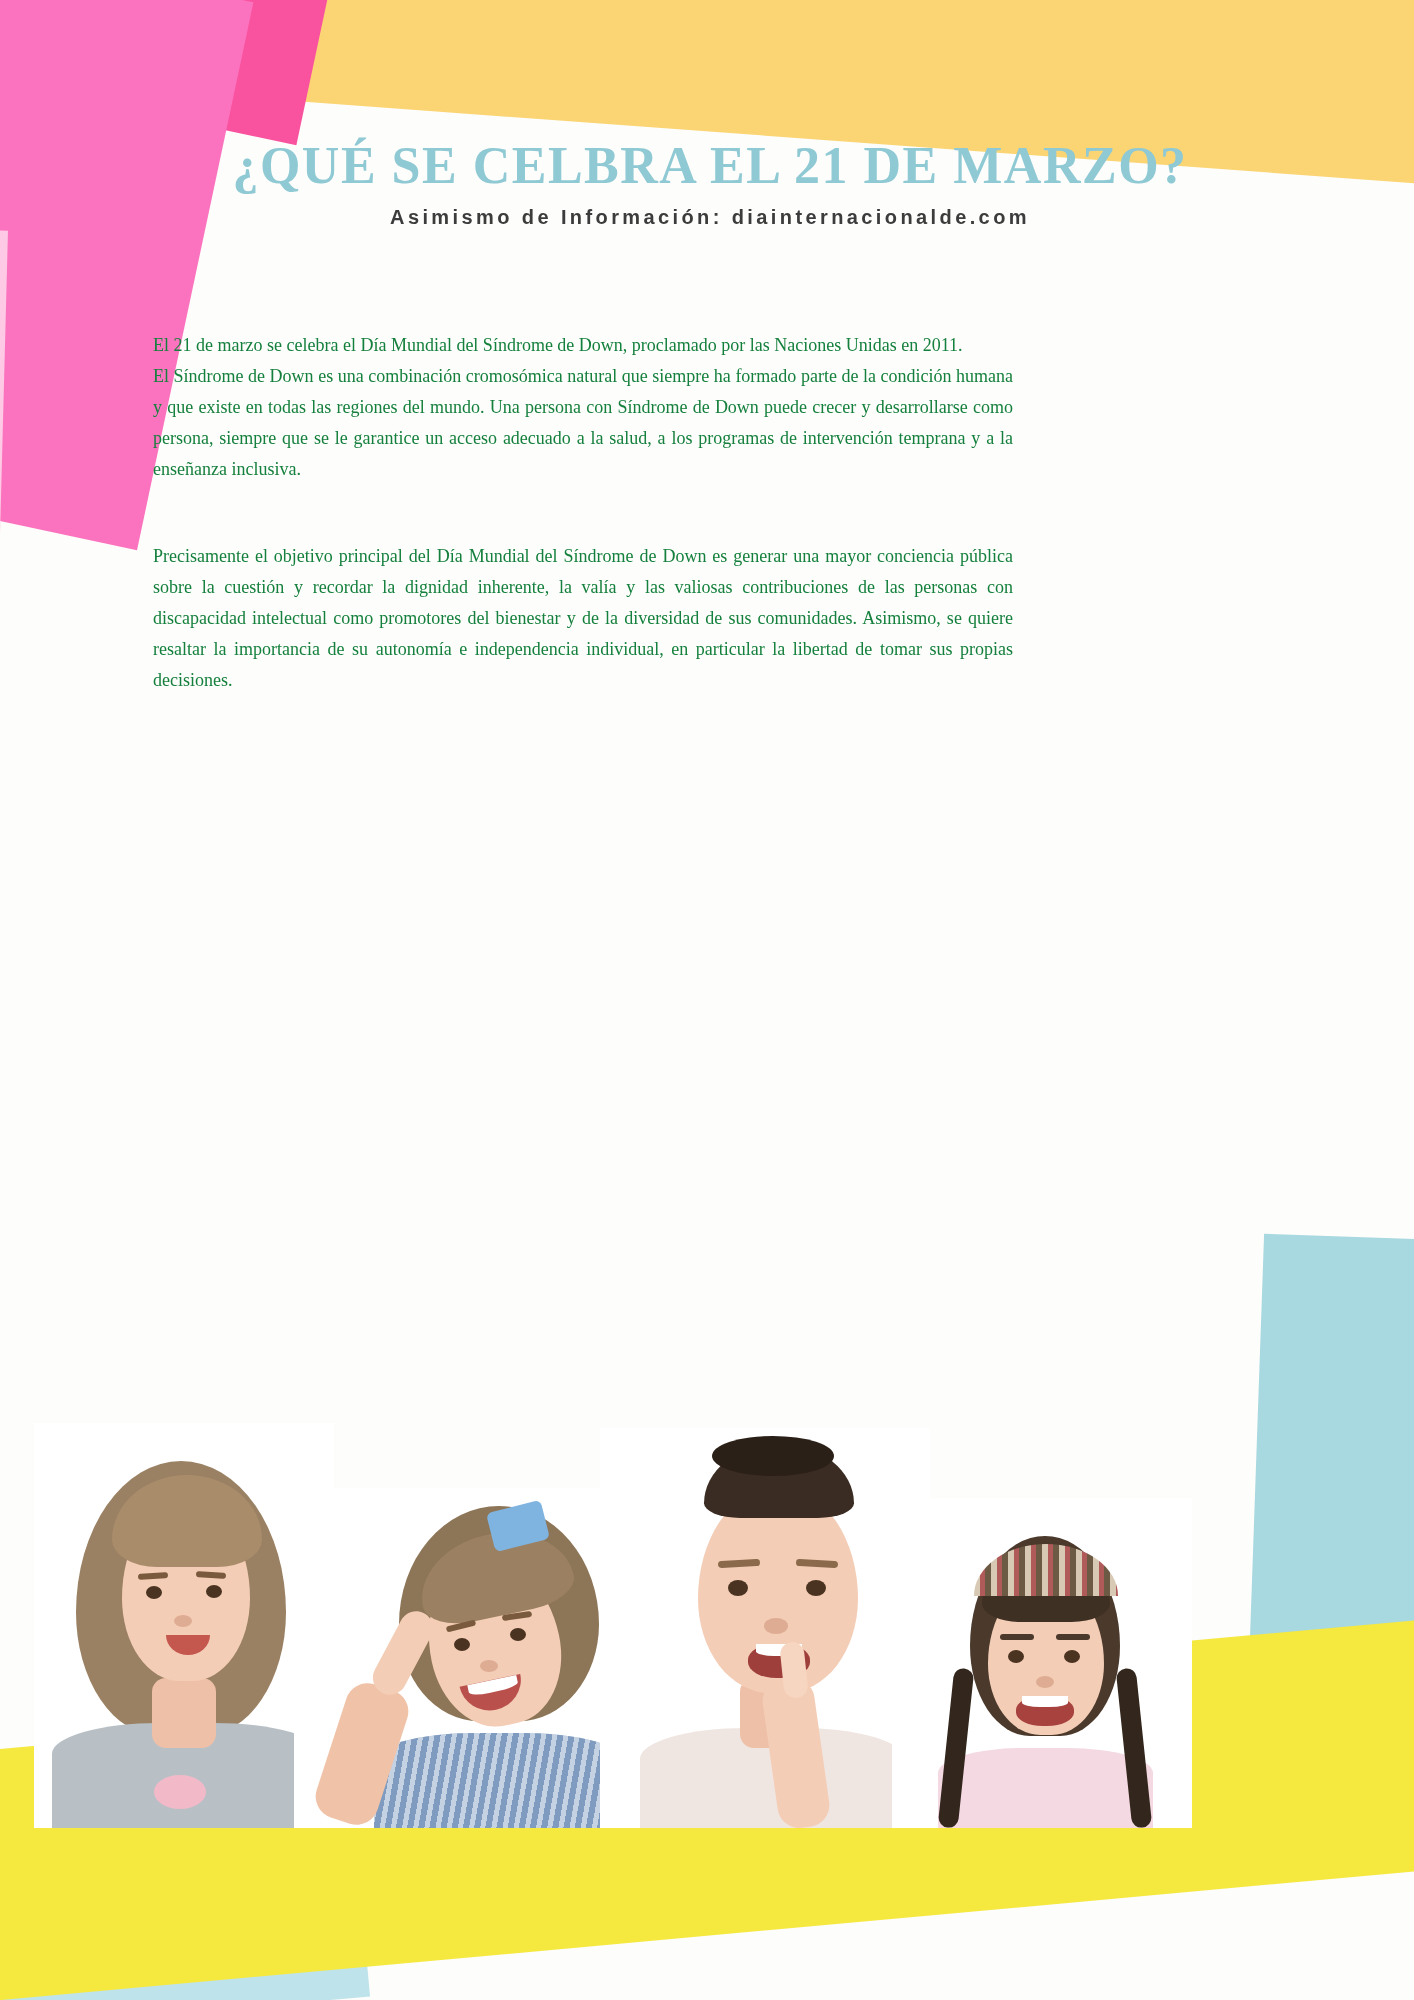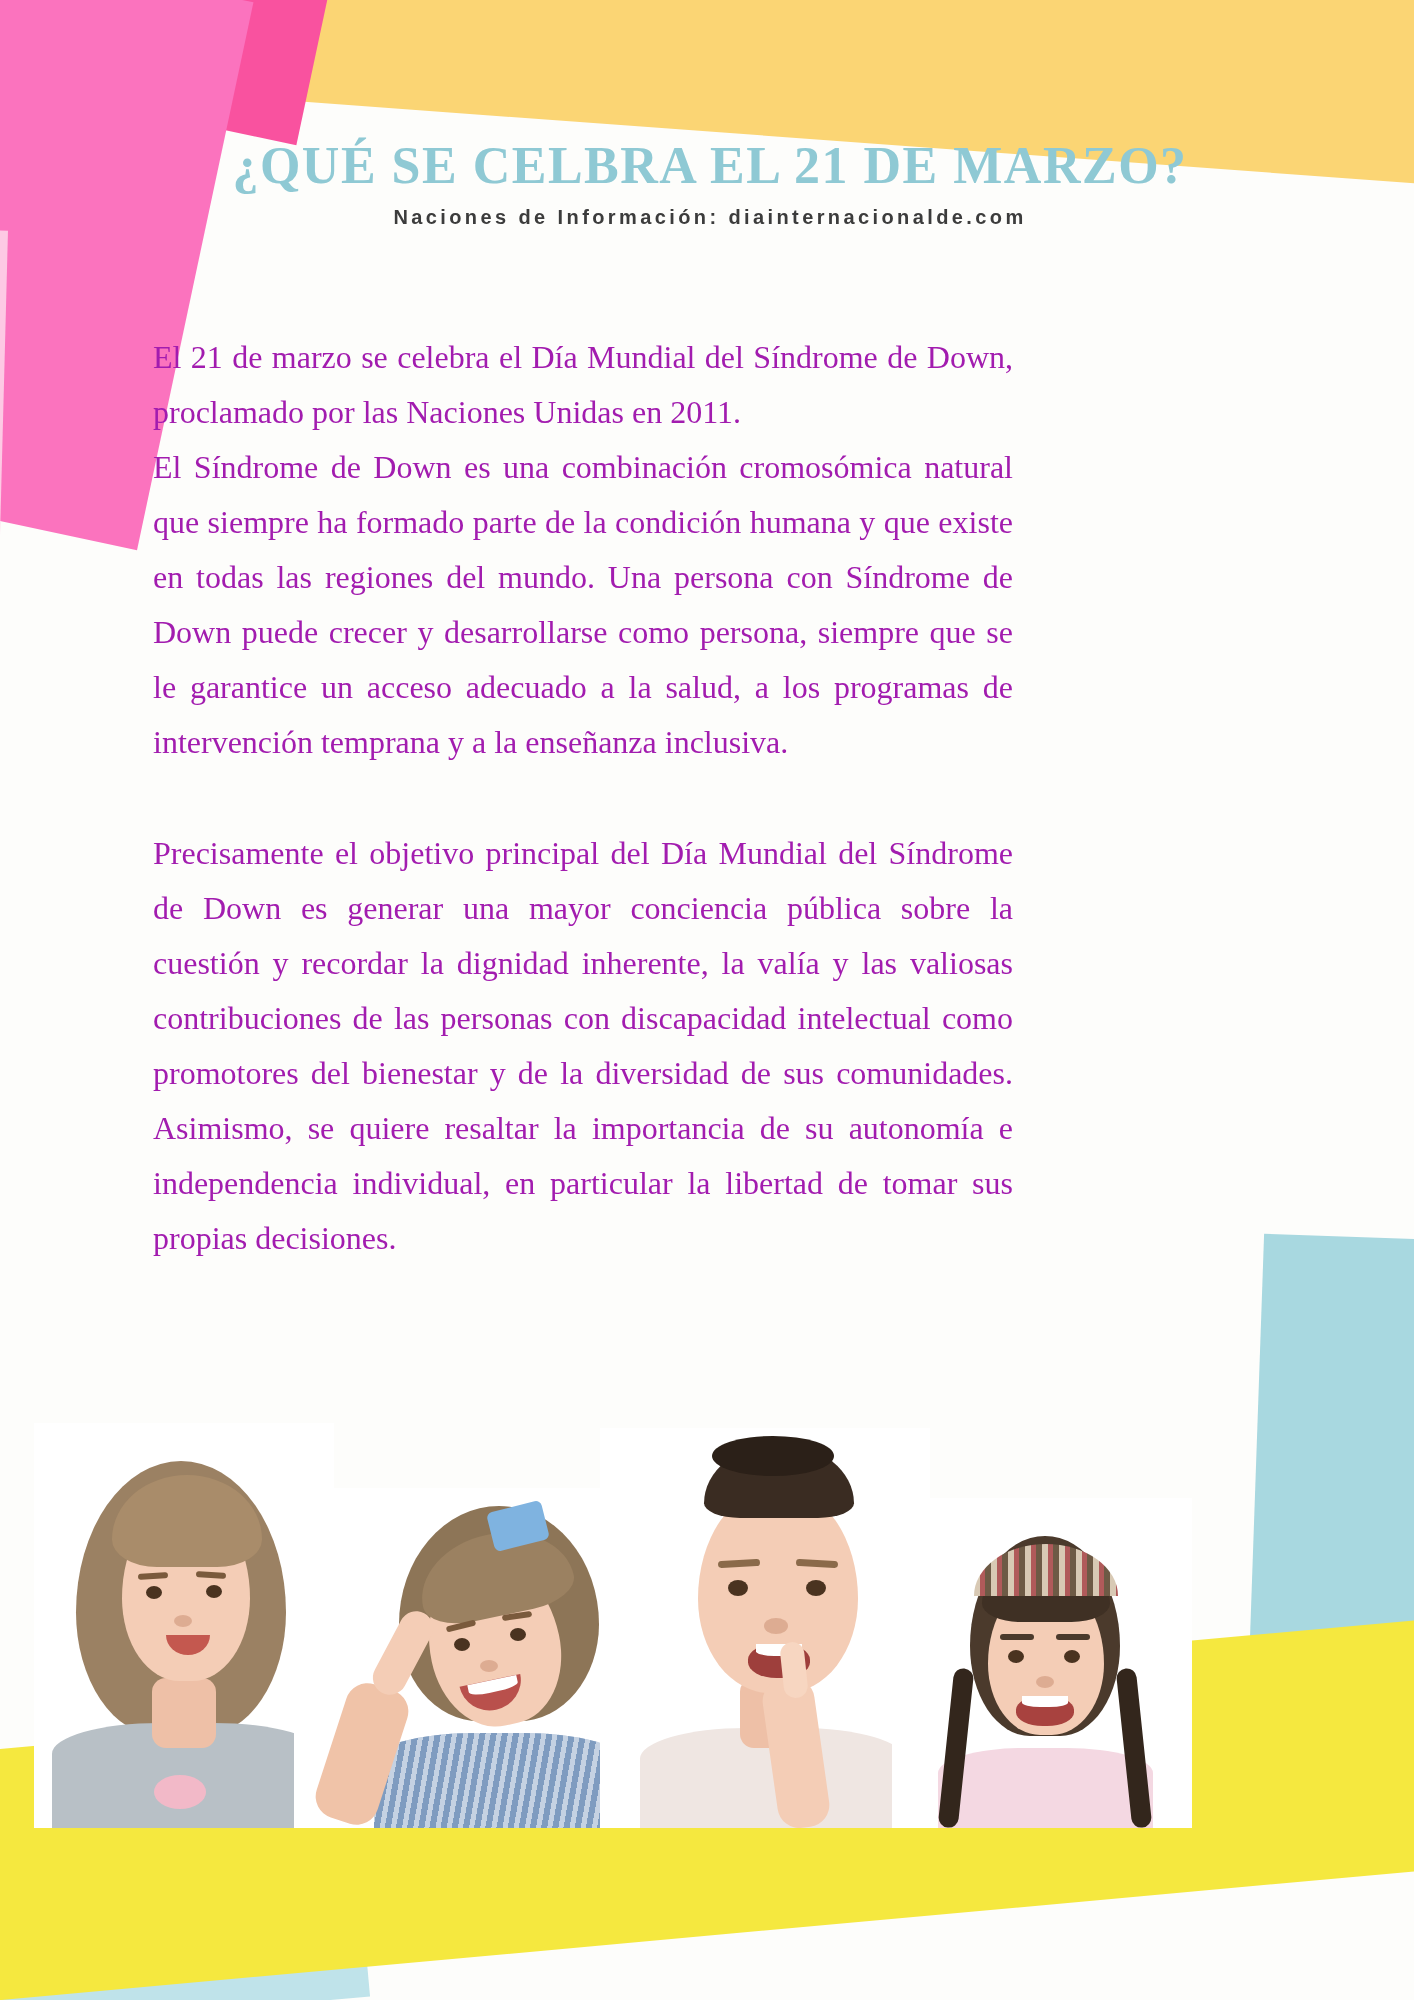--- a/index.html
+++ b/index.html
@@ -131,23 +131,23 @@
 
   
   #body-copy {
     position: absolute;
     left: 153px;
     top: 330px;
     width: 860px;
   }
   .para {
     margin: 0;
-    font-size: 32px;
+    font-size: 18px;
     line-height: 1.72;
-    color: #a21caf;
+    color: #15803d;
     text-align: justify;
     text-justify: inter-word;
   }
   .para.gap-before {
     margin-top: 56px;
   }
   .para.tight {
     margin-top: 0;
   }
 
@@ -249,21 +249,21 @@
   <div class="deco" id="pink-band-top"></div>
   <div class="deco" id="pink-edge-left"></div>
   <div class="deco" id="teal-block-right"></div>
   <div class="deco" id="blue-sliver-bottom"></div>
   <div class="deco" id="yellow-band-bottom"></div>
 
   <div id="sheet">
 
     <div id="header">
       <h1 id="doc-title">¿QUÉ SE CELBRA EL 21 DE MARZO?</h1>
-      <div id="doc-subtitle">Naciones de Información: diainternacionalde.com</div>
+      <div id="doc-subtitle">Asimismo de Información: diainternacionalde.com</div>
     </div>
 
     <div id="body-copy">
       <p class="para">El 21 de marzo se celebra el Día Mundial del Síndrome de Down, proclamado por las Naciones Unidas en 2011.</p>
       <p class="para tight">El Síndrome de Down es una combinación cromosómica natural que siempre ha formado parte de la condición humana y que existe en todas las regiones del mundo. Una persona con Síndrome de Down puede crecer y desarrollarse como persona, siempre que se le garantice un acceso adecuado a la salud, a los programas de intervención temprana y a la enseñanza inclusiva.</p>
       <p class="para gap-before">Precisamente el objetivo principal del Día Mundial del Síndrome de Down es generar una mayor conciencia pública sobre la cuestión y recordar la dignidad inherente, la valía y las valiosas contribuciones de las personas con discapacidad intelectual como promotores del bienestar y de la diversidad de sus comunidades. Asimismo, se quiere resaltar la importancia de su autonomía e independencia individual, en particular la libertad de tomar sus propias decisiones.</p>
     </div>
 
     <div id="photo-strip">
 

